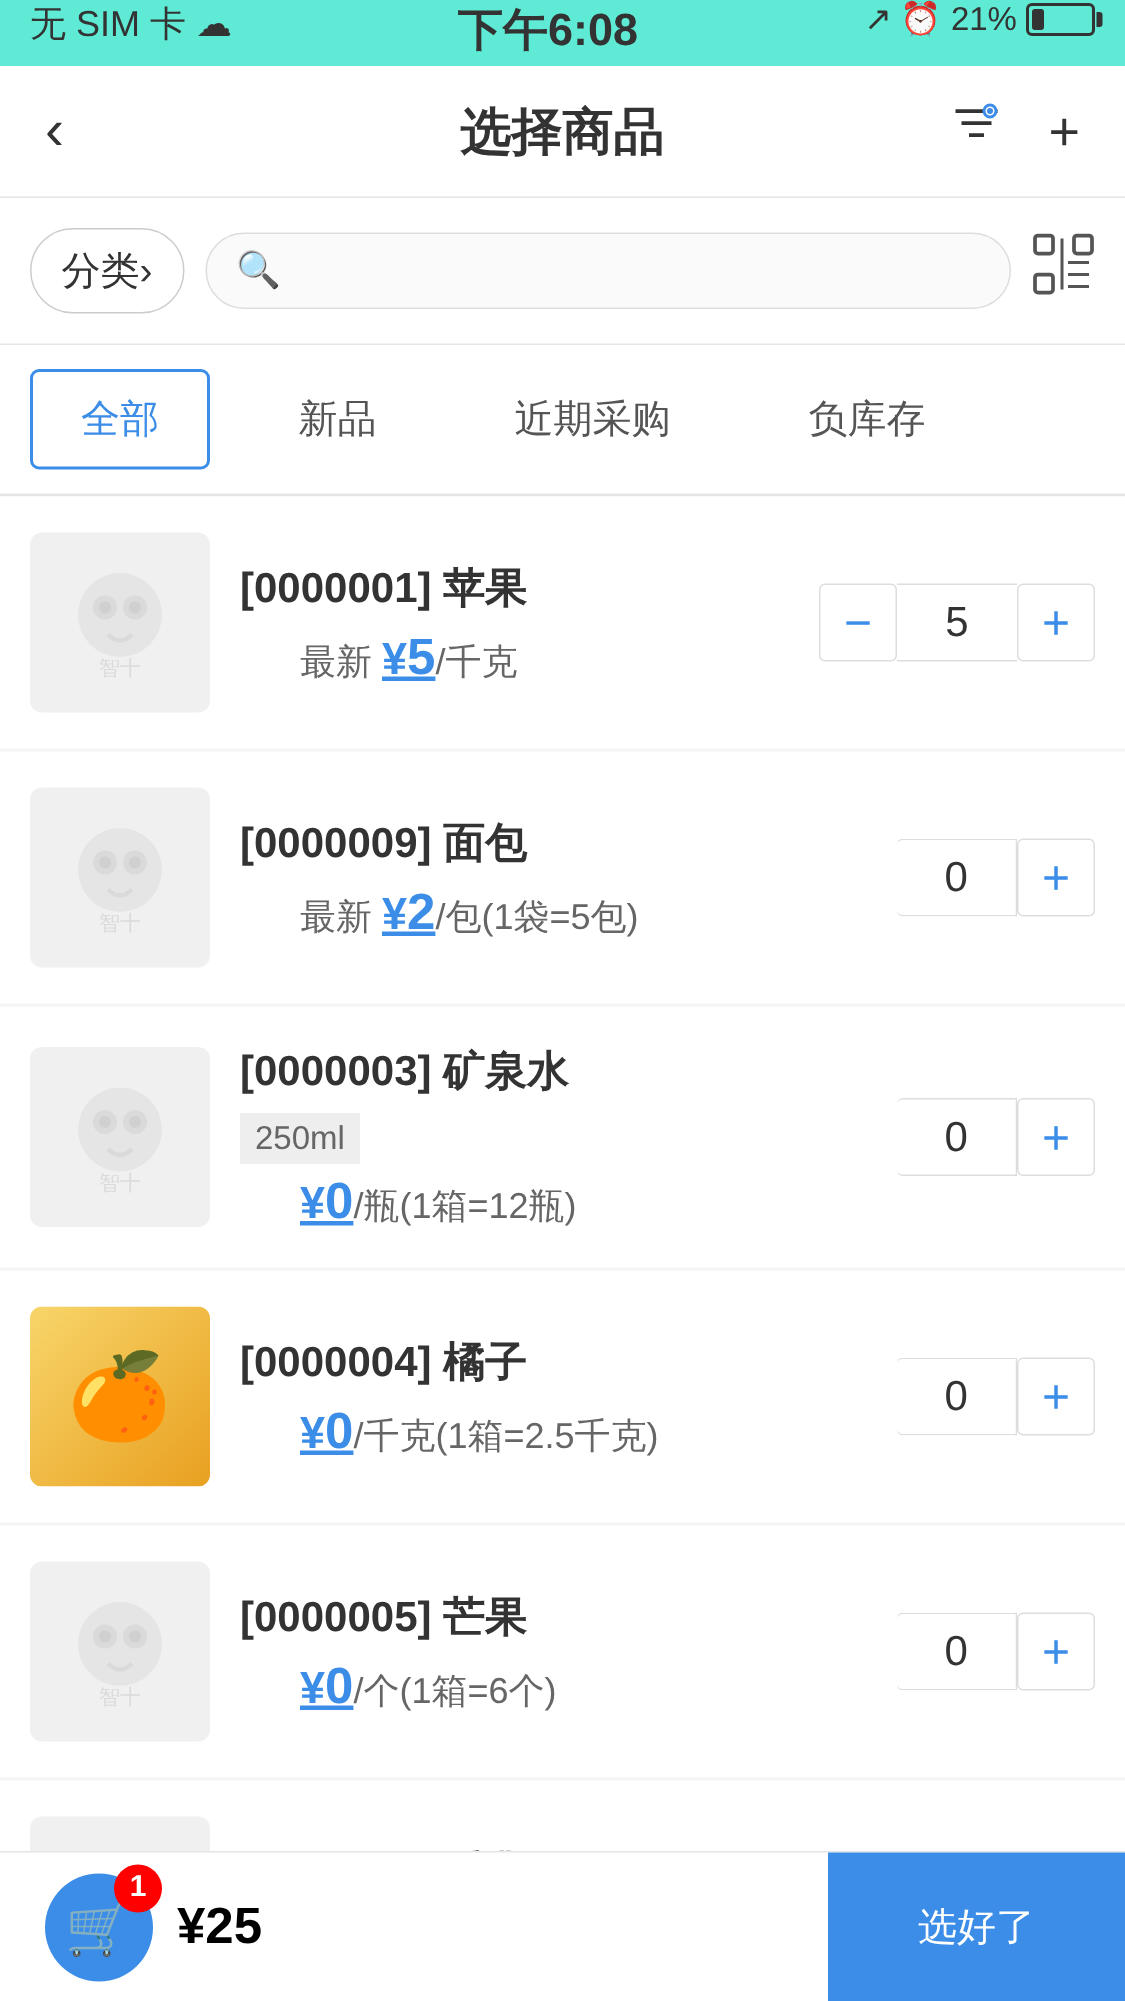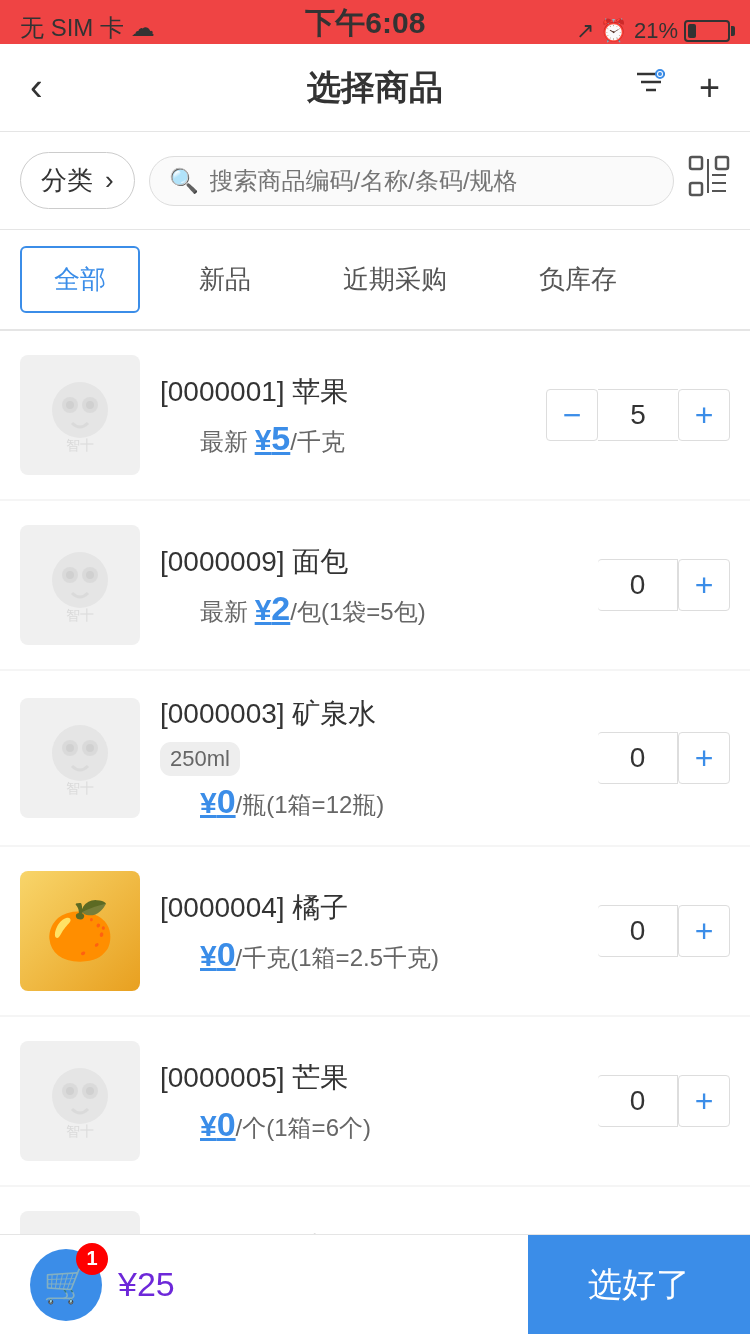--- a/index.html
+++ b/index.html
@@ -9,23 +9,23 @@
       width: 750px;
       min-height: 1334px;
       background: #f5f5f5;
       font-size: 28px;
       color: #333;
     }
 
     
     .status-bar {
       height: 44px;
-      background: #ef4444;
-      display: flex;
-      align-items: flex-end;
+      background: #5eead4;
+      display: flex;
+      align-items: flex-start;
       justify-content: space-between;
       padding: 0 20px;
       font-size: 24px;
       font-weight: 500;
     }
     .status-left { display: flex; align-items: center; gap: 8px; }
     .status-center { font-size: 30px; font-weight: 600; }
     .status-right { display: flex; align-items: center; gap: 6px; font-size: 22px; }
     .battery-icon {
       width: 46px; height: 22px; border: 2px solid #333; border-radius: 4px; position: relative; display: inline-flex; align-items: center; padding: 2px;
@@ -57,21 +57,21 @@
       gap: 14px;
       border-bottom: 1px solid #e5e5e5;
     }
     .category-btn {
       border: 1px solid #ccc;
       border-radius: 30px;
       padding: 10px 20px;
       font-size: 26px;
       color: #333;
       background: #fff;
-      display: flex; align-items: center; gap: 12px;
+      display: flex; align-items: center; gap: 0;
       cursor: pointer;
       white-space: nowrap;
     }
     .search-box {
       flex: 1;
       border: 1px solid #ddd;
       border-radius: 30px;
       padding: 10px 20px;
       display: flex; align-items: center; gap: 10px;
       background: #fafafa;
@@ -137,27 +137,27 @@
       opacity: 0.3;
     }
 
     .product-info {
       flex: 1;
       min-width: 0;
     }
     .product-name {
       font-size: 28px;
       color: #333;
-      font-weight: 400;
+      font-weight: 700;
       margin-bottom: 8px;
     }
     .product-spec-tag {
       display: inline-block;
       background: #eee;
-      border-radius: 11px;
+      border-radius: 0;
       padding: 4px 10px;
       font-size: 22px;
       color: #666;
       margin-bottom: 6px;
       text-align: center;
     }
     .product-price {
       font-size: 24px;
       color: #666;
       margin-left: 40px;
@@ -245,28 +245,28 @@
       background: red;
       color: #fff;
       border-radius: 50%;
       width: 32px; height: 32px;
       display: flex; align-items: center; justify-content: center;
       font-size: 20px;
       font-weight: 600;
     }
     .cart-total {
       font-size: 34px;
-      font-weight: 400;
-      color: #6d28d9;
+      font-weight: 700;
+      color: #000000;
     }
     .confirm-btn {
       background: #3b8de8;
       color: #fff;
       border: none;
-      font-size: 34px;
+      font-size: 26px;
       font-weight: 500;
       height: 100%;
       padding: 0 60px;
       cursor: pointer;
     }
   </style>
 </head>
 <body>
 
 <div class="status-bar">
@@ -301,21 +301,20 @@
   </div>
 </div>
 
 <div class="filter-row">
   <button class="category-btn">
     <span>分类</span>
     <span>›</span>
   </button>
   <div class="search-box">
     <span class="search-icon">🔍</span>
-    <input class="search-input" type="text" placeholder="搜索商品编码/名称/条码/规格" style="">
   </div>
   <span class="scan-btn">
     <svg width="42" height="42" viewBox="0 0 42 42" fill="none">
       <rect x="2" y="2" width="12" height="12" rx="2" stroke="#555" stroke-width="2.5" fill="none"></rect>
       <rect x="28" y="2" width="12" height="12" rx="2" stroke="#555" stroke-width="2.5" fill="none"></rect>
       <rect x="2" y="28" width="12" height="12" rx="2" stroke="#555" stroke-width="2.5" fill="none"></rect>
       <line x1="20" y1="4" x2="20" y2="38" stroke="#555" stroke-width="2"></line>
       <line x1="24" y1="20" x2="38" y2="20" stroke="#555" stroke-width="2"></line>
       <line x1="24" y1="28" x2="38" y2="28" stroke="#555" stroke-width="2"></line>
       <line x1="24" y1="36" x2="38" y2="36" stroke="#555" stroke-width="2"></line>

